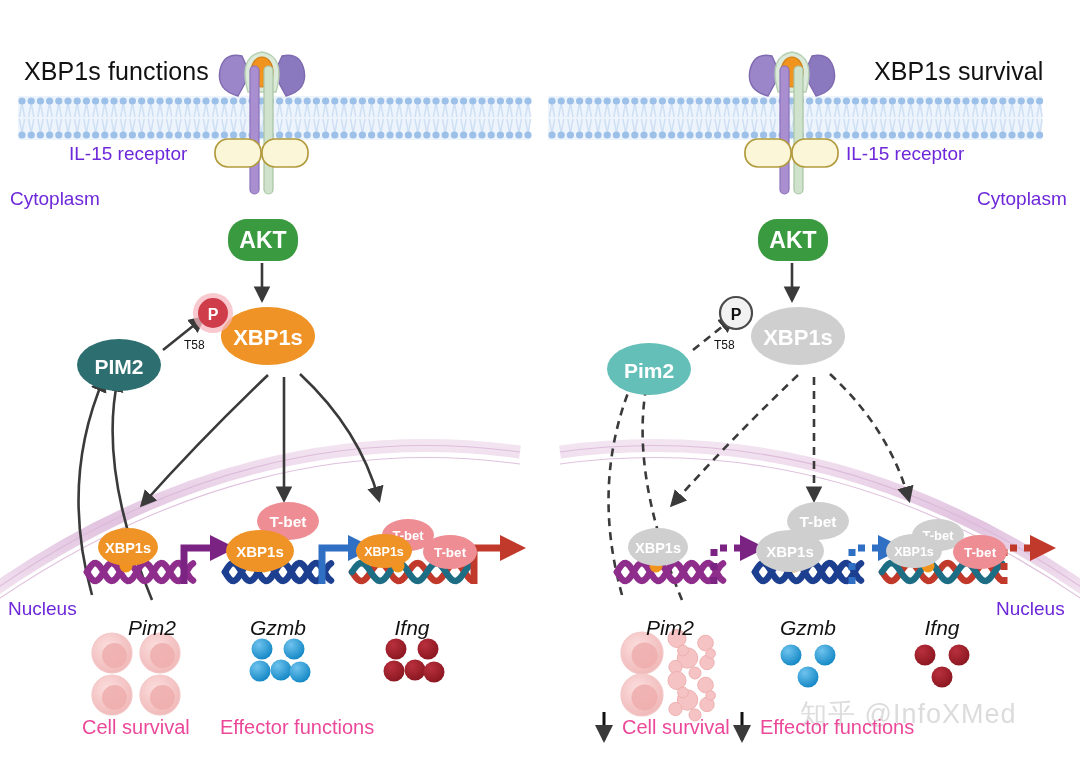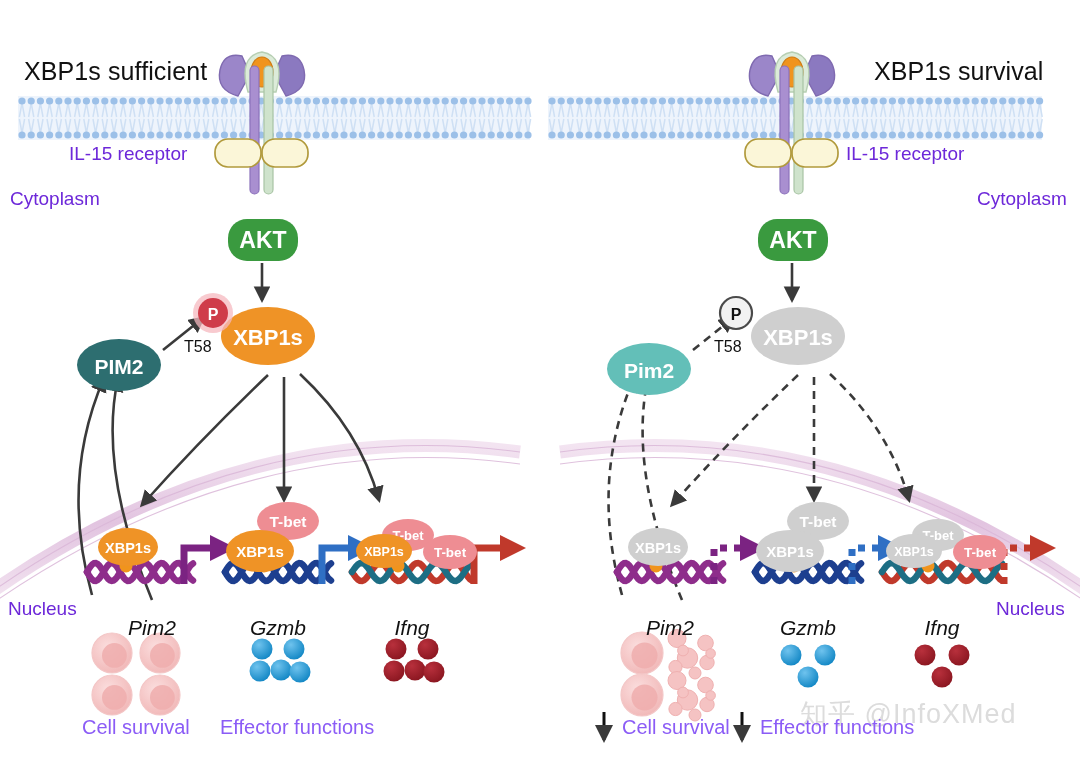--- a/index.html
+++ b/index.html
@@ -4,22 +4,22 @@
 <title>XBP1s signaling diagram</title>
 <style>
   html,body{margin:0;padding:0;background:#ffffff;}
   body{width:1080px;height:757px;overflow:hidden;
        font-family:"Liberation Sans",sans-serif;}
   #stage{position:relative;width:1080px;height:757px;background:#fff;}
   svg.layer{position:absolute;left:0;top:0;width:1080px;height:757px;}
   .panel-title{position:absolute;font-size:25px;font-weight:400;color:#111;letter-spacing:.1px;white-space:nowrap;}
   .grey-label{position:absolute;font-size:19px;color:#6d28d9;white-space:nowrap;}
   .gene-label{position:absolute;font-size:21px;font-style:italic;color:#111;white-space:nowrap;font-family:"Liberation Sans",sans-serif;}
-  .outcome-label{position:absolute;font-size:20px;color:#8b5cf6;white-space:nowrap;}
-  .t58{position:absolute;font-size:16px;color:#111;white-space:nowrap;}
+  .outcome-label{position:absolute;font-size:20px;color:#ec4899;white-space:nowrap;}
+  .t58{position:absolute;font-size:12px;color:#111;white-space:nowrap;}
   .watermark{position:absolute;font-size:27px;color:#dcdcdc;white-space:nowrap;letter-spacing:1px;}
 </style>
 </head>
 <body>
 
 <div id="stage">
 
   <svg class="layer" viewBox="0 0 1080 757">
     <defs>
       <marker id="ah-dark" markerWidth="9" markerHeight="9" refX="5.2" refY="3.2" orient="auto">
@@ -730,21 +730,21 @@
         <text x="793" y="248" text-anchor="middle" font-size="23" font-family="&quot;Liberation Sans&quot;, sans-serif" font-weight="bold" fill="#ffffff" font-style="normal">AKT</text>
         <text x="268" y="345" text-anchor="middle" font-size="22" font-family="&quot;Liberation Sans&quot;, sans-serif" font-weight="bold" fill="#ffffff" font-style="normal">XBP1s</text>
         <text x="798" y="345" text-anchor="middle" font-size="22" font-family="&quot;Liberation Sans&quot;, sans-serif" font-weight="bold" fill="#ffffff" font-style="normal">XBP1s</text>
         <text x="119" y="374" text-anchor="middle" font-size="21" font-family="&quot;Liberation Sans&quot;, sans-serif" font-weight="bold" fill="#ffffff" font-style="normal">PIM2</text>
         <text x="649" y="378" text-anchor="middle" font-size="21" font-family="&quot;Liberation Sans&quot;, sans-serif" font-weight="bold" fill="#ffffff" font-style="normal">Pim2</text>
         <text x="213" y="320" text-anchor="middle" font-size="16" font-family="&quot;Liberation Sans&quot;, sans-serif" font-weight="bold" fill="#ffffff" font-style="normal">P</text>
         <text x="736" y="320" text-anchor="middle" font-size="16" font-family="&quot;Liberation Sans&quot;, sans-serif" font-weight="bold" fill="#111111" font-style="normal">P</text>
       </g>
   </svg>
 
-  <div class="panel-title" style="left:24px;top:57px;">XBP1s sufficient</div>
+  <div class="panel-title" style="left:24px;top:57px;">XBP1s functions</div>
   <div class="panel-title" style="left:874px;top:57px;">XBP1s survival</div>
 
   <div class="grey-label" style="left:69px;top:143px;">IL-15 receptor</div>
   <div class="grey-label" style="left:846px;top:143px;">IL-15 receptor</div>
 
   <div class="grey-label" style="left:10px;top:188px;">Cytoplasm</div>
   <div class="grey-label" style="left:977px;top:188px;">Cytoplasm</div>
 
   <div class="grey-label" style="left:8px;top:598px;">Nucleus</div>
   <div class="grey-label" style="left:996px;top:598px;">Nucleus</div>

